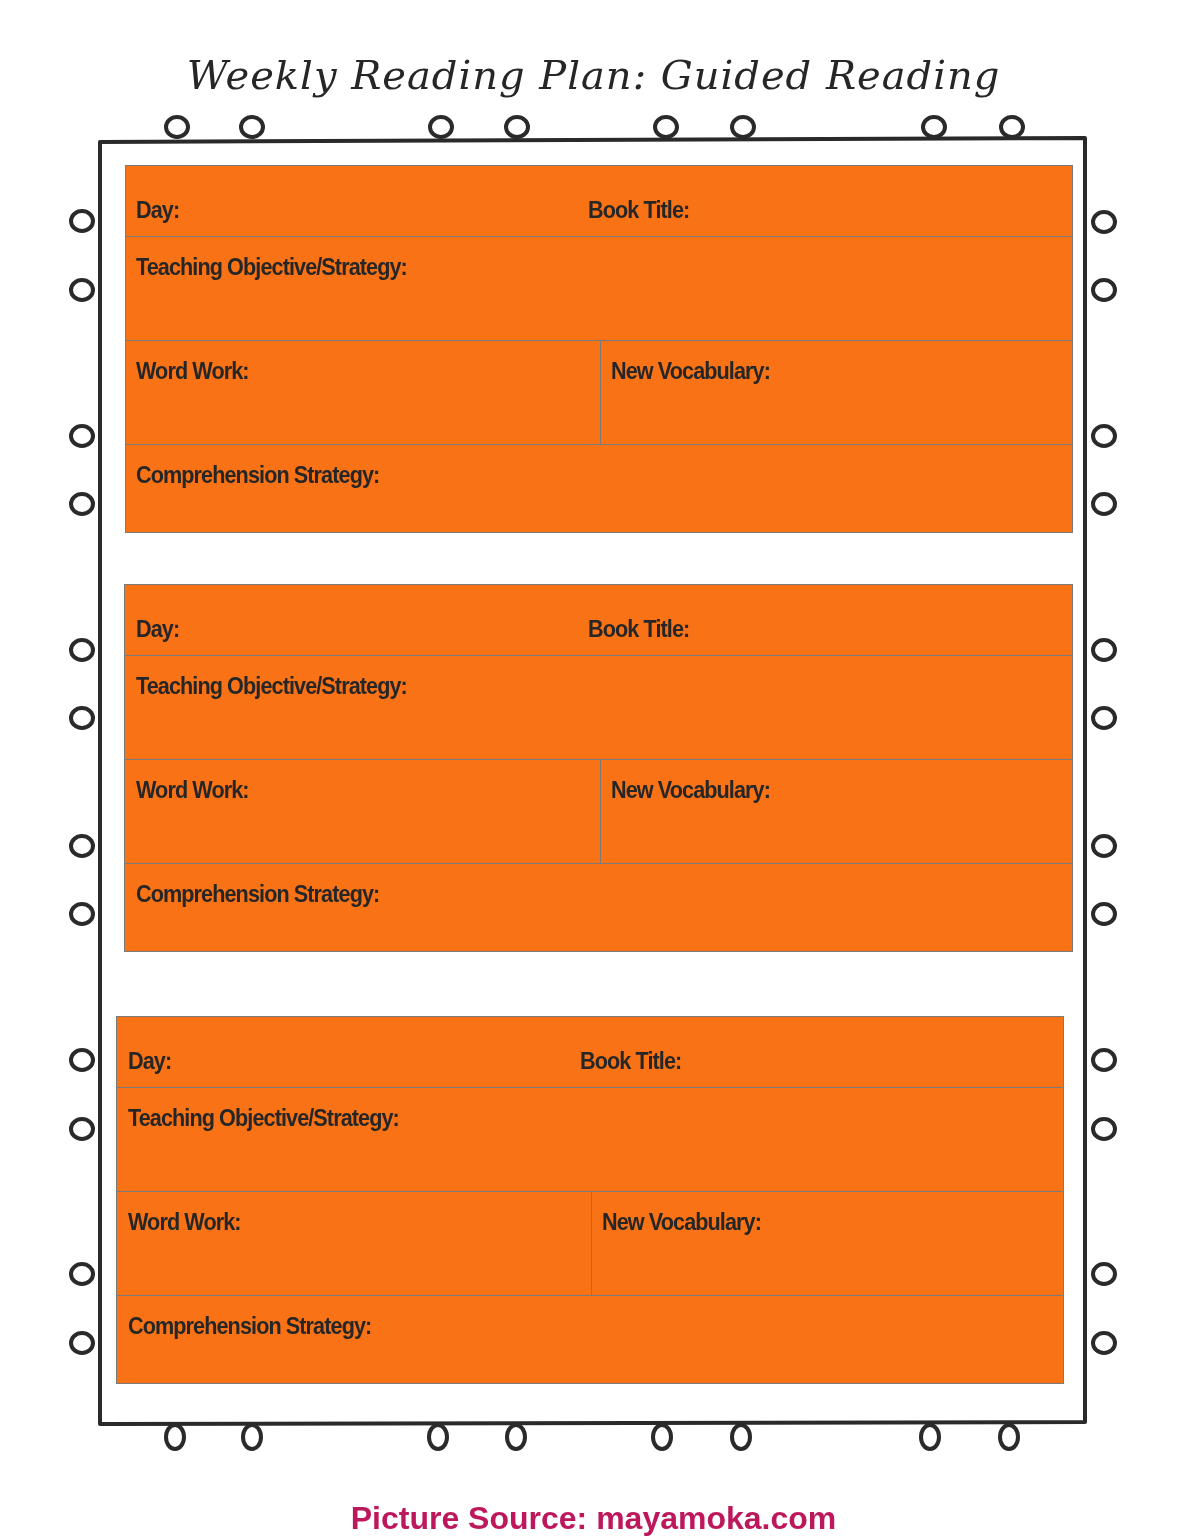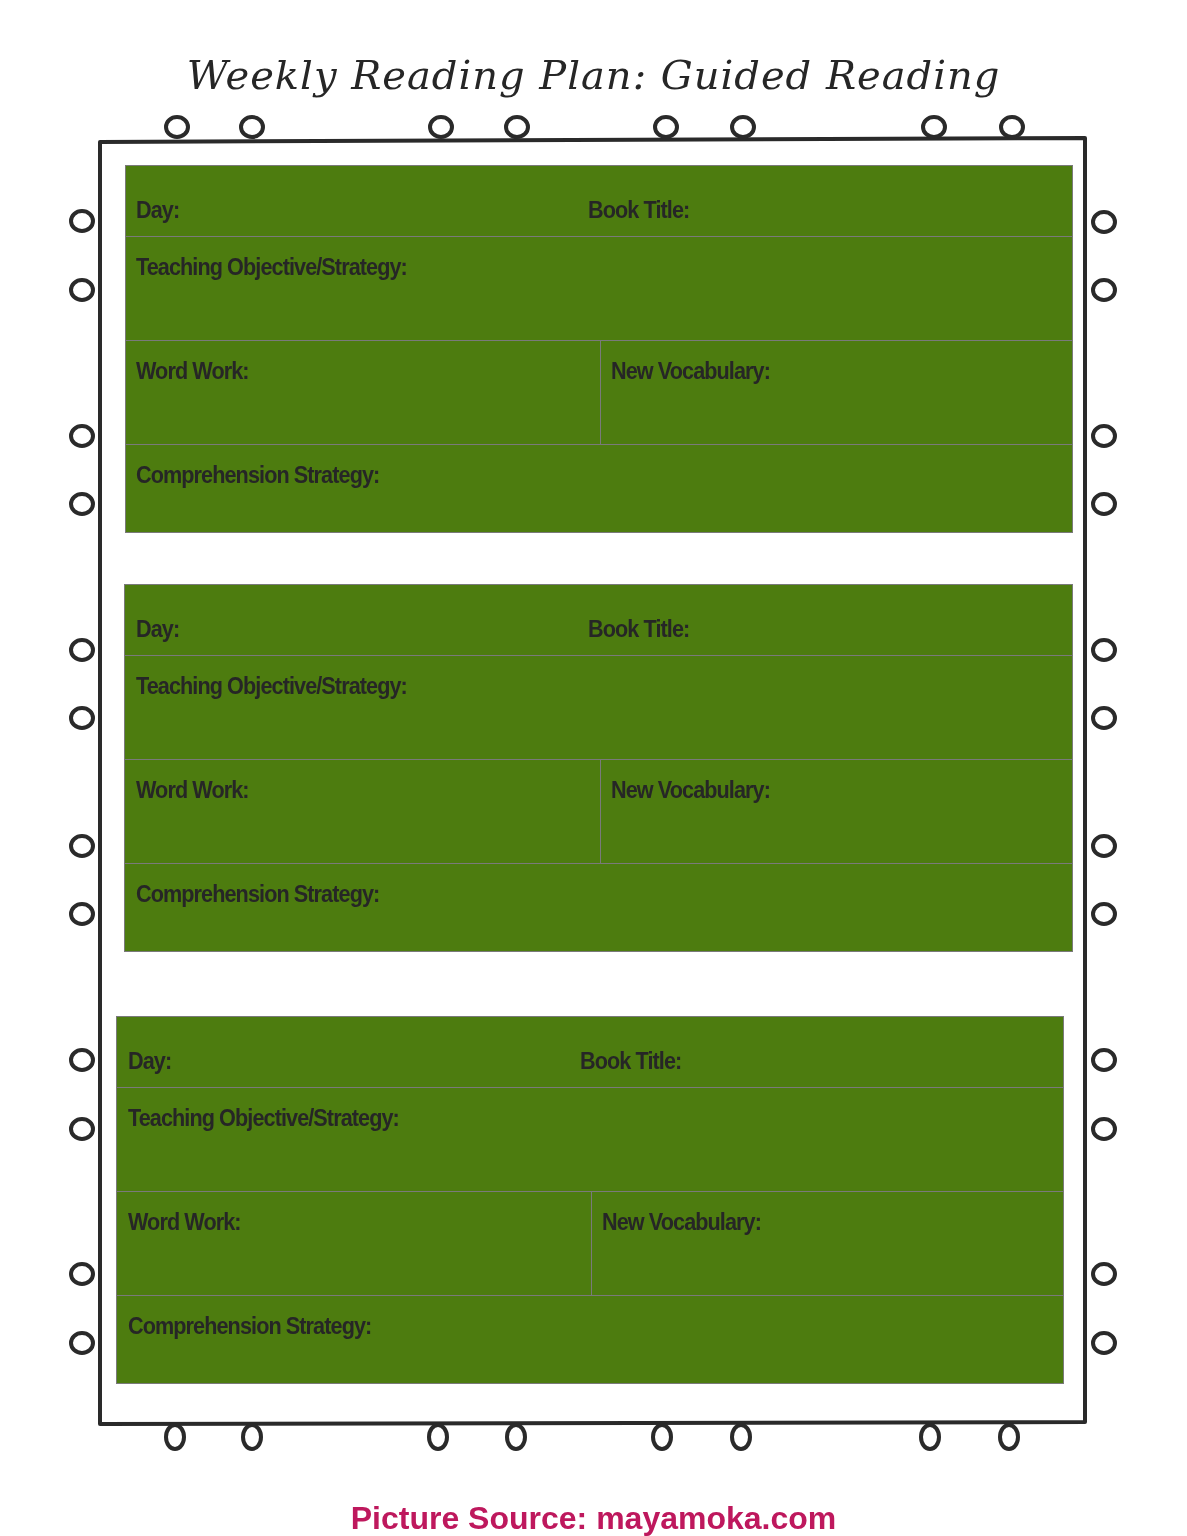--- a/index.html
+++ b/index.html
@@ -3,21 +3,21 @@
 <meta charset="utf-8">
 <style>
   html, body { margin:0; padding:0; background:#ffffff; }
   body { width:1187px; height:1536px; position:relative; overflow:hidden; }
   .title {
     position:absolute; left:0; top:52px; width:1187px; text-align:center;
     font-family:"DejaVu Serif", serif; font-style:italic; font-size:40px;
     color:#262626; letter-spacing:1px;
   }
   svg.frame { position:absolute; left:0; top:0; }
-  .block { position:absolute; border:1.5px solid #7a7a7a; box-sizing:border-box; background:#4d7c0f; }
+  .block { position:absolute; border:1.5px solid #7a7a7a; box-sizing:border-box; background:#f97316; }
   .row { position:absolute; left:0; right:0; border-bottom:1.5px solid #7a7a7a; box-sizing:border-box; }
   .row.last { border-bottom:none; }
   .cell { position:absolute; top:0; bottom:0; box-sizing:border-box; }
   .cell.left-half { border-right:1.5px solid #7a7a7a; }
   .lbl {
     position:absolute; font-family:"Liberation Sans", sans-serif; font-weight:bold;
     font-size:24px; color:#262626; letter-spacing:-1px; transform:scaleX(0.9); transform-origin:left top;
   }
   .field { position:absolute; }
   .source {

